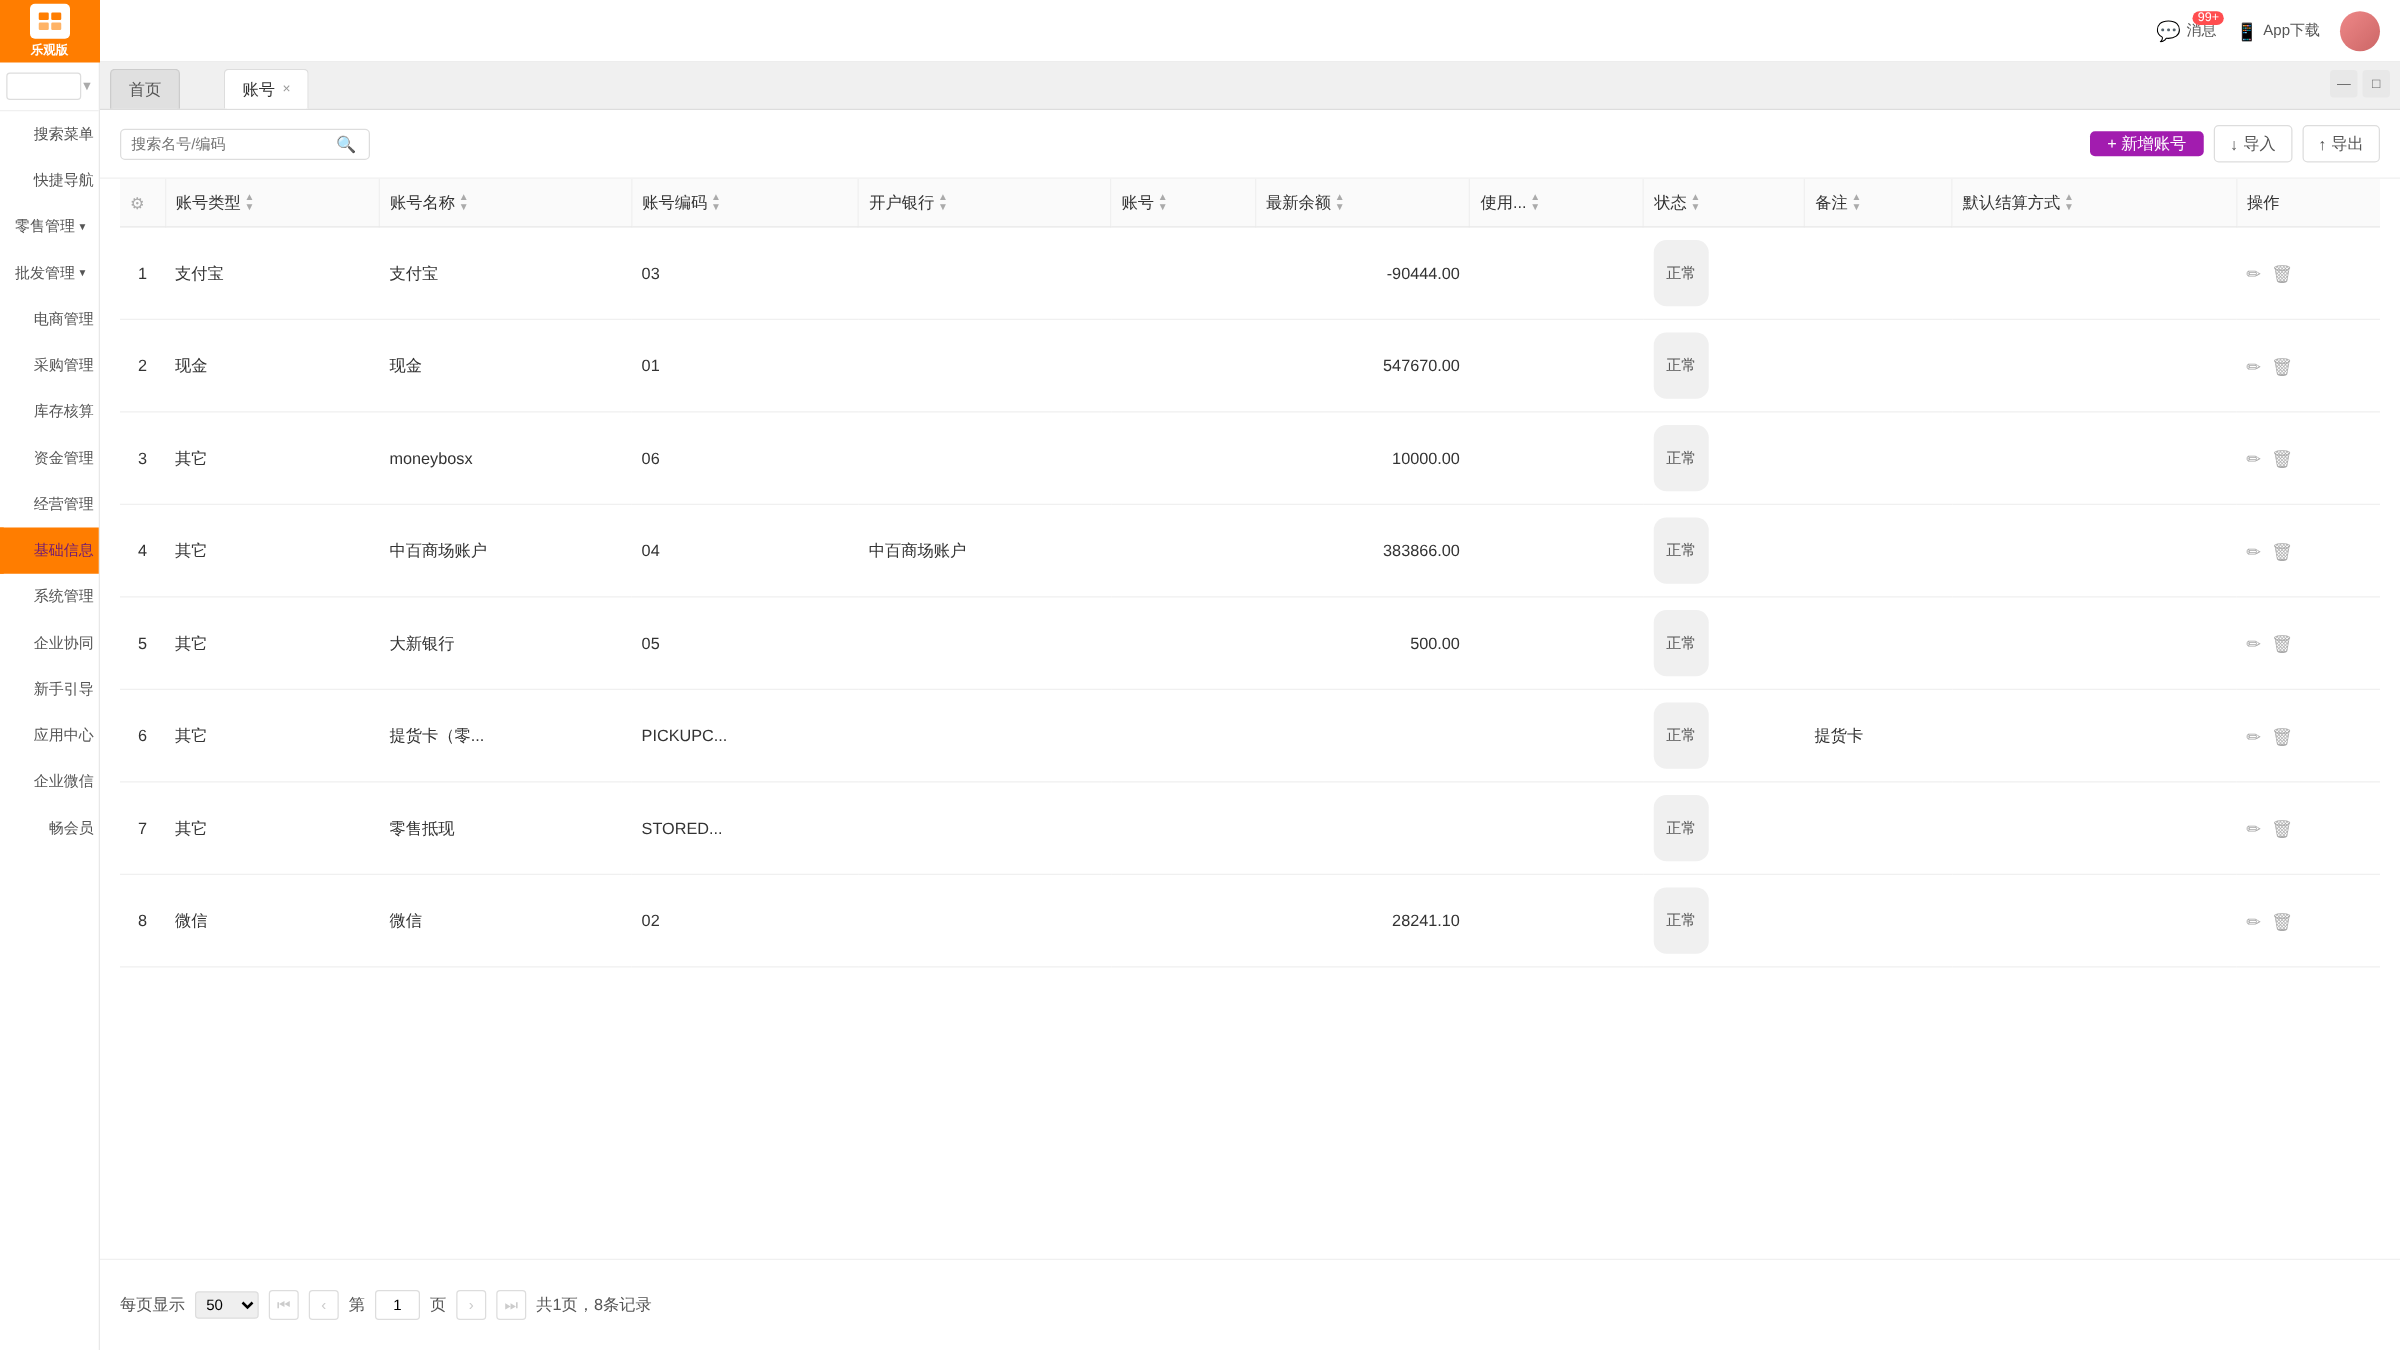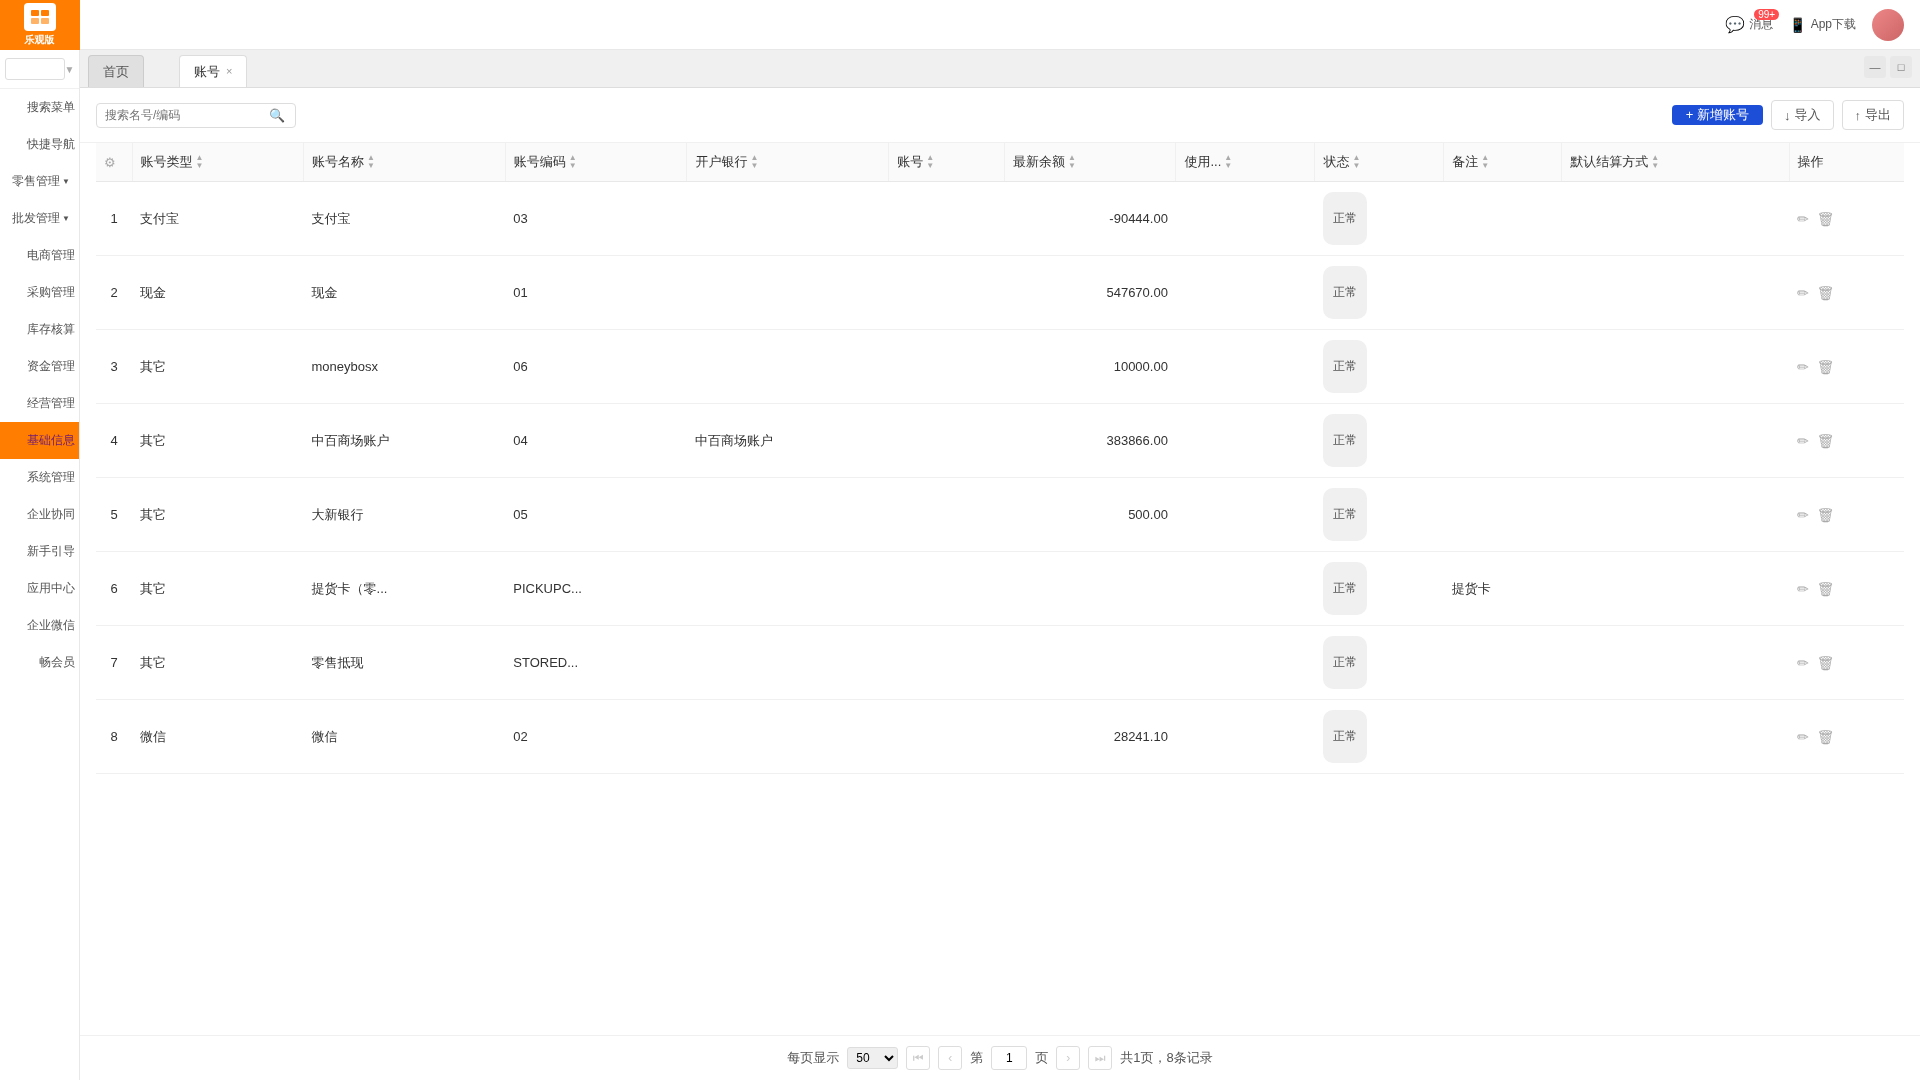--- a/index.html
+++ b/index.html
@@ -189,21 +189,21 @@
       font-size: 12px;
       color: #999;
       width: 160px;
     }
     .toolbar-right {
       display: flex;
       align-items: center;
       gap: 8px;
     }
     .btn-add {
-      background: #1d4ed8;
+      background: #a21caf;
       color: white;
       border: none;
       border-radius: 4px;
       padding: 1px 14px;
       cursor: pointer;
       font-size: 13px;
       display: flex;
       align-items: center;
       gap: 4px;
       margin-left: 28px;
@@ -261,24 +261,24 @@
       border-radius: 10px;
       font-size: 12px;
       color: #555;
     }
     .gear-icon { color: #aaa; cursor: pointer; }
     .action-icons { display: flex; gap: 8px; align-items: center; }
     .action-icon { color: #aaa; cursor: pointer; font-size: 14px; }
 
     
     .pagination {
-      padding: 10px 16px;
-      display: flex;
-      align-items: center;
-      justify-content: center;
+      padding: 24px 16px;
+      display: flex;
+      align-items: center;
+      justify-content: flex-start;
       gap: 8px;
       border-top: 1px solid #f0f0f0;
       font-size: 13px;
       color: #555;
     }
     .page-size-select {
       border: 1px solid #ddd;
       border-radius: 3px;
       padding: 2px 4px;
       font-size: 12px;

